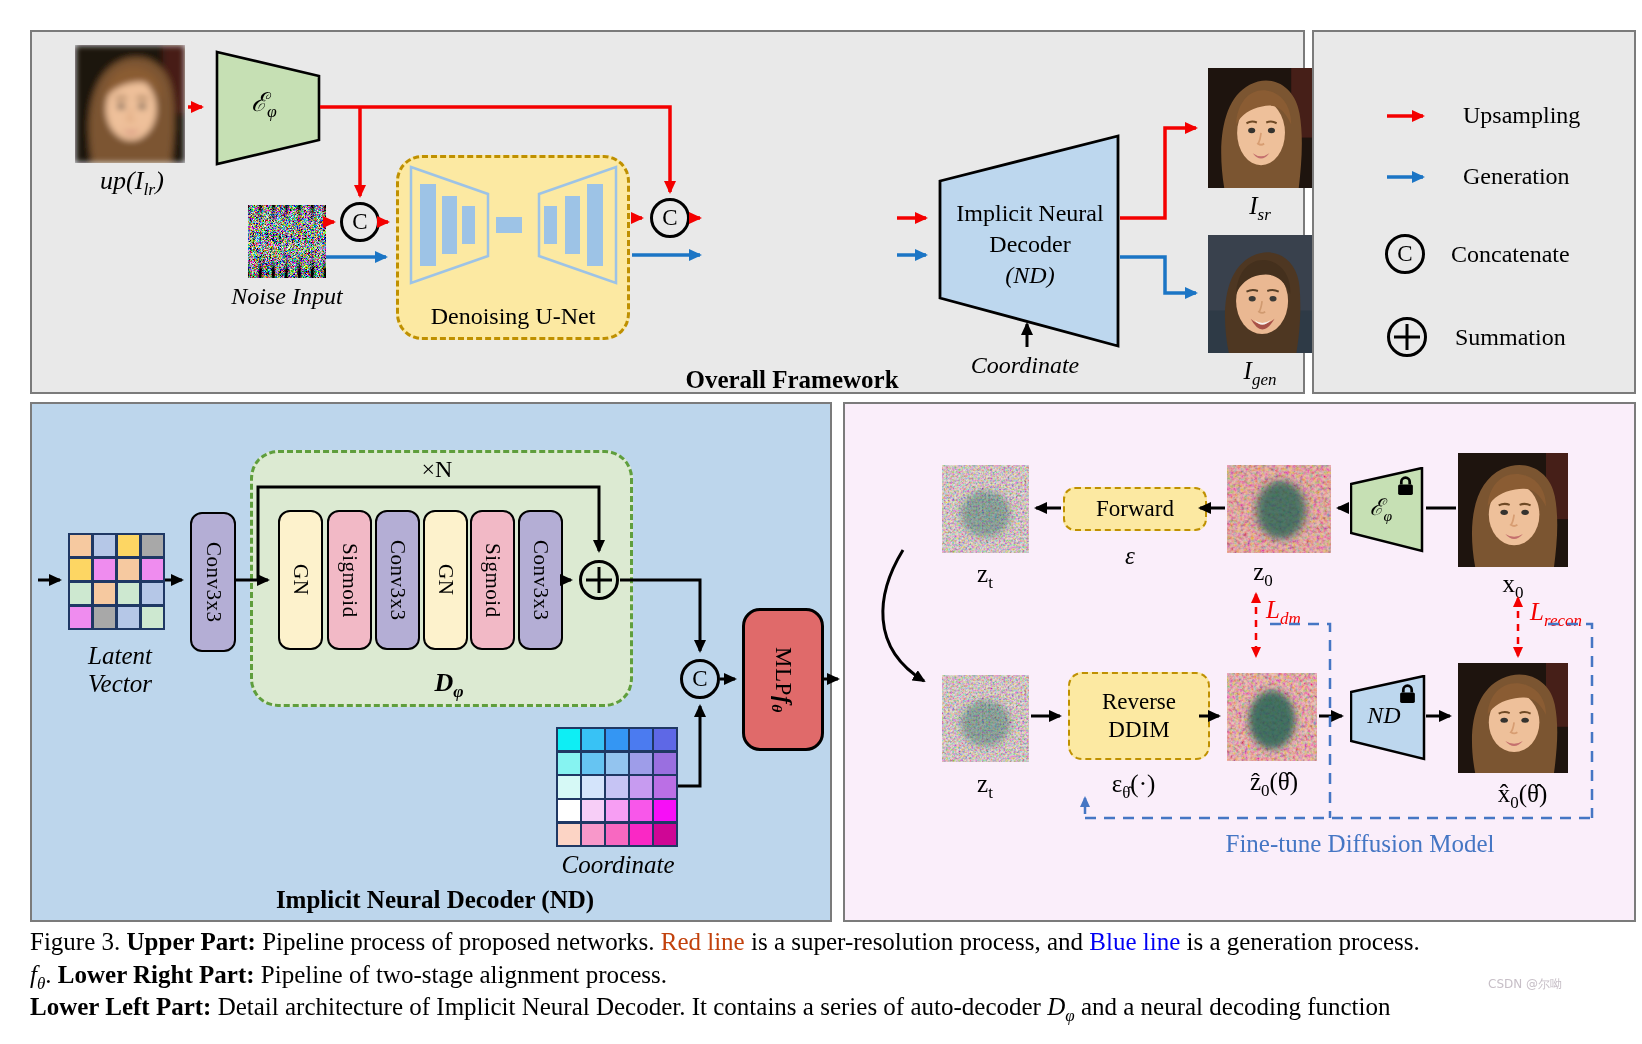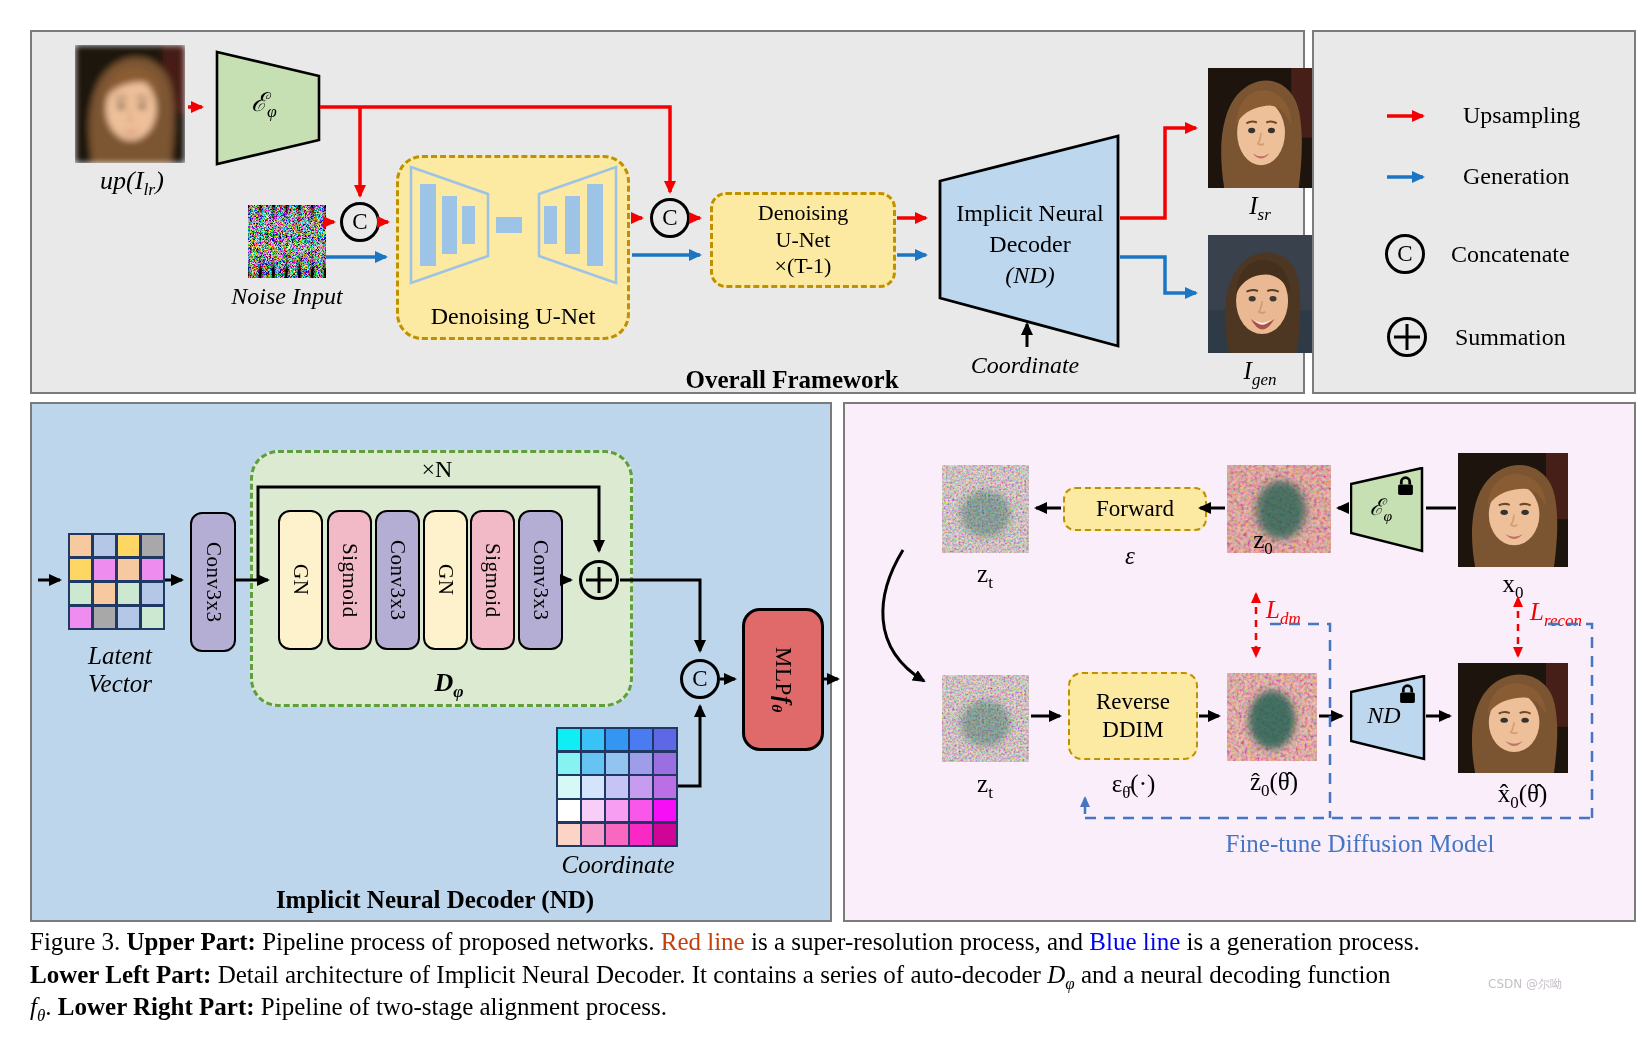--- a/index.html
+++ b/index.html
@@ -153,25 +153,20 @@
         <rect x="34" y="32" width="15" height="58"></rect>
         <rect x="54" y="42" width="13" height="38"></rect>
       <rect x="88" y="53" width="26" height="16"></rect>
       <rect x="136" y="42" width="13" height="38"></rect>
         <rect x="157" y="32" width="15" height="58"></rect>
         <rect x="179" y="20" width="16" height="82"></rect>
     </g>
   </svg>
   <div class="lbl" style="left:396px;top:303px;width:234px;font-size:24px;">Denoising U-Net</div>
 
-  <div class="ybox" style="left:710px;top:192px;width:186px;height:96px;border-radius:16px;font-size:22px;">
-    <span>Denoising</span>
-    <span>U-Net</span>
-    <span>×(T-1)</span>
-  </div>
 
   <svg class="trap" style="left:938px;top:128px;" width="184" height="224">
     <polygon points="2,53 180,8 180,218 2,170" fill="#bdd7ee" stroke="#000" stroke-width="2.8"></polygon>
   </svg>
   <div class="lbl" style="left:942px;top:198px;width:176px;font-size:24px;line-height:1.3;">
     <div>Implicit Neural</div>
     <div>Decoder</div>
     <div class="it">(ND)</div>
   </div>
   <div class="lbl it" style="left:935px;top:352px;width:180px;font-size:24px;">Coordinate</div>
@@ -312,21 +307,21 @@
   </div>
   <div class="lbl it" style="left:1100px;top:542px;width:60px;font-size:25px;">ε</div>
 
   <div class="img" style="left:1227px;top:465px;width:104px;height:88px;">
     <svg viewBox="0 0 100 90" preserveAspectRatio="none">
       <rect width="100" height="90" filter="url(#f-z0)"></rect>
       <rect width="100" height="90" fill="#c34b35" opacity="0.38"></rect>
       <ellipse cx="52" cy="46" rx="24" ry="30" fill="#1c5f50" opacity="0.75" filter="url(#f-soft)"></ellipse>
     </svg>
   </div>
-  <div class="lbl" style="left:1228px;top:526px;width:70px;font-size:25px;">z<sub>0</sub></div>
+  <div class="lbl" style="left:1228px;top:558px;width:70px;font-size:25px;">z<sub>0</sub></div>
 
   <svg class="trap" style="left:1350px;top:467px;" width="74" height="86">
     <polygon points="1,17 72,1 72,84 1,66" fill="#c6e0b4" stroke="#000" stroke-width="2.5"></polygon>
   </svg>
   <svg class="abs" style="left:1397px;top:476px;" width="17" height="20">
       <use href="#lock"></use>
     </svg>
   <div class="lbl it" style="left:1350px;top:495px;width:62px;font-size:23px;">ℰ<sub>φ</sub></div>
 
   <div class="img" style="left:1458px;top:453px;width:110px;height:114px;">
@@ -341,21 +336,21 @@
 
   <div class="img" style="left:942px;top:675px;width:87px;height:87px;">
     <svg viewBox="0 0 90 90" preserveAspectRatio="none">
       <rect width="90" height="90" filter="url(#f-zt)"></rect>
       <rect width="90" height="90" fill="#8a5a40" opacity="0.2"></rect>
       <ellipse cx="45" cy="50" rx="26" ry="24" fill="#23695a" opacity="0.4" filter="url(#f-soft)"></ellipse>
     </svg>
   </div>
   <div class="lbl" style="left:950px;top:770px;width:70px;font-size:25px;">z<sub>t</sub></div>
 
-  <div class="ybox" style="left:1068px;top:672px;width:130px;height:88px;border-radius:14px;border-width:2.5px;font-size:23px;">
+  <div class="ybox" style="left:1068px;top:672px;width:142px;height:88px;border-radius:14px;border-width:2.5px;font-size:23px;">
     <span>Reverse</span>
     <span>DDIM</span>
   </div>
   <div class="lbl" style="left:1086px;top:770px;width:95px;font-size:25px;">ε<sub>θ̂</sub>(·)</div>
 
   <div class="img" style="left:1227px;top:673px;width:90px;height:88px;">
     <svg viewBox="0 0 100 90" preserveAspectRatio="none">
       <rect width="100" height="90" filter="url(#f-z0)"></rect>
       <rect width="100" height="90" fill="#c34b35" opacity="0.34"></rect>
       <ellipse cx="50" cy="48" rx="26" ry="30" fill="#1c5f50" opacity="0.8" filter="url(#f-soft)"></ellipse>
@@ -426,18 +421,18 @@
     <g stroke="#4576c4" stroke-width="2.5" stroke-dasharray="11 8" fill="none">
       <path d="M1270,624 H1330 V818"></path>
       <path d="M1548,624 H1592 V818"></path>
       <path d="M1085,818 H1592"></path>
       <path d="M1085,814 V798" stroke-dasharray="1 0" marker-end="url(#mbd)"></path>
     </g>
   </svg>
 
   <div class="caption" style="top:926px;">
     <div><span class="seg-plain">Figure 3. </span><span class="seg-bold">Upper Part:</span><span class="seg-plain"> Pipeline process of proposed networks. </span><span class="seg-red">Red line</span><span class="seg-plain"> is a super-resolution process, and </span><span class="seg-blue">Blue line</span><span class="seg-plain"> is a generation process.</span></div>
+    <div><span class="seg-italic">f<sub>θ</sub></span><span class="seg-plain">. </span><span class="seg-bold">Lower Right Part:</span><span class="seg-plain"> Pipeline of two-stage alignment process.</span></div>
     <div><span class="seg-bold">Lower Left Part:</span><span class="seg-plain"> Detail architecture of Implicit Neural Decoder. It contains a series of auto-decoder </span><span class="seg-italic">D<sub>φ</sub></span><span class="seg-plain"> and a neural decoding function</span></div>
-    <div><span class="seg-italic">f<sub>θ</sub></span><span class="seg-plain">. </span><span class="seg-bold">Lower Right Part:</span><span class="seg-plain"> Pipeline of two-stage alignment process.</span></div>
   </div>
 
   <div class="watermark" style="left:1488px;top:976px;">CSDN @尔呦</div>
 </div>
 
 </body></html>

